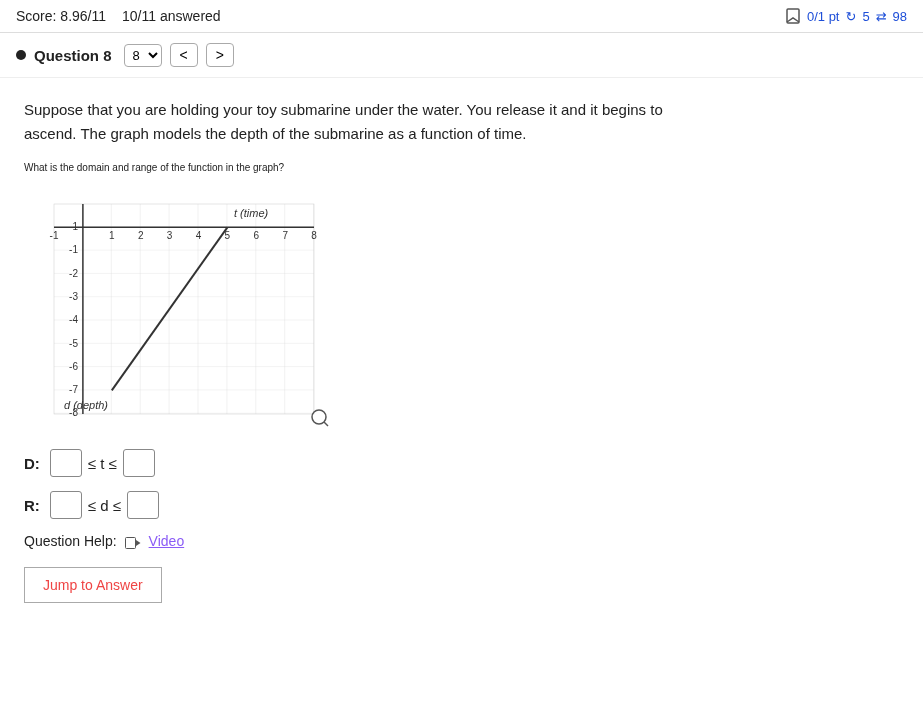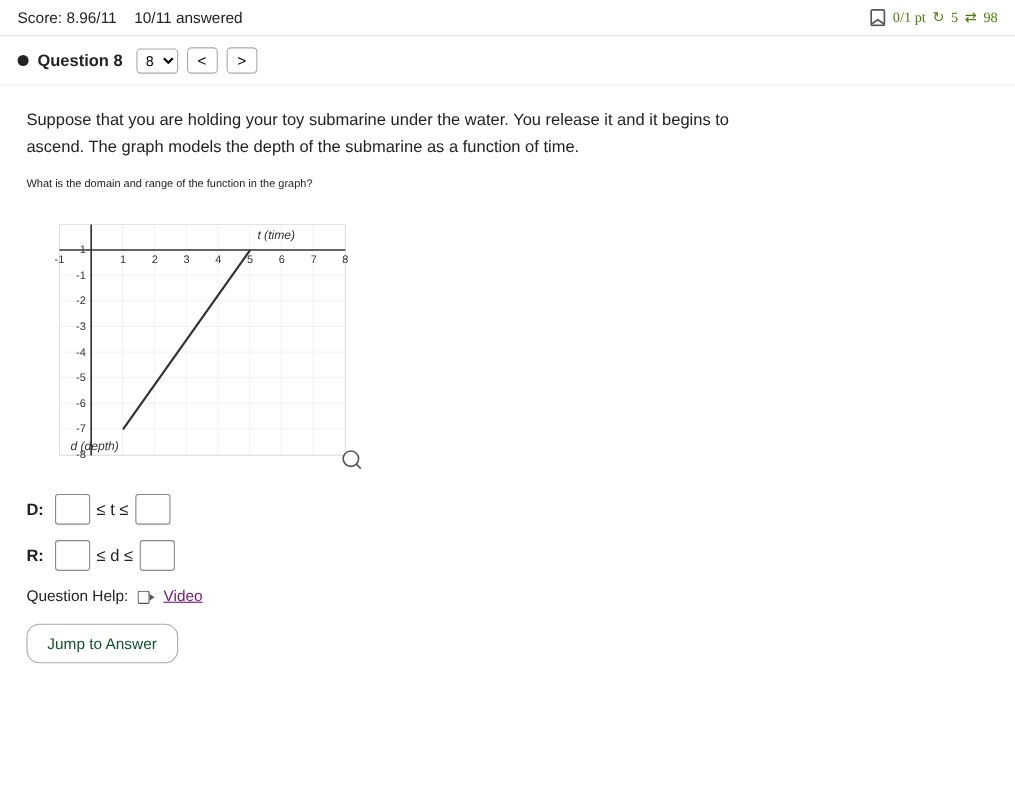--- a/index.html
+++ b/index.html
@@ -22,22 +22,21 @@
     .score-info {
       display: flex;
       gap: 16px;
       align-items: center;
     }
     .meta-right {
       display: flex;
       align-items: center;
       gap: 6px;
       font-size: 13px;
-      color: #4d7c0f;
-      font-family: Liberation Serif, serif;
+      color: #1d4ed8;
     }
     .question-nav {
       display: flex;
       align-items: center;
       gap: 8px;
       padding: 10px 16px;
       border-bottom: 1px solid #eee;
     }
     .dot {
       width: 10px;
@@ -105,44 +104,44 @@
       font-size: 14px;
     }
     .help-row {
       display: flex;
       align-items: flex-end;
       gap: 8px;
       font-size: 14px;
       margin-bottom: 18px;
     }
     .video-link {
-      color: #701a75;
+      color: #8b5cf6;
       text-decoration: underline;
       cursor: pointer;
     }
     .bottom-buttons {
       display: flex;
       gap: 12px;
       align-items: center;
     }
     .btn-submit {
       background: #1a73e8;
       color: #fff;
       border: none;
       border-radius: 4px;
       padding: 9px 18px;
       font-size: 14px;
       font-weight: bold;
       cursor: pointer;
     }
     .btn-jump {
       background: #fff;
-      color: #14532d;
+      color: #ef4444;
       border: 1px solid #aaa;
-      border-radius: 12px;
+      border-radius: 0;
       padding: 9px 18px;
       font-size: 14px;
       cursor: pointer;
     }
     .symbol-leq {
       font-size: 15px;
     }
   </style>
 </head>
 <body>

